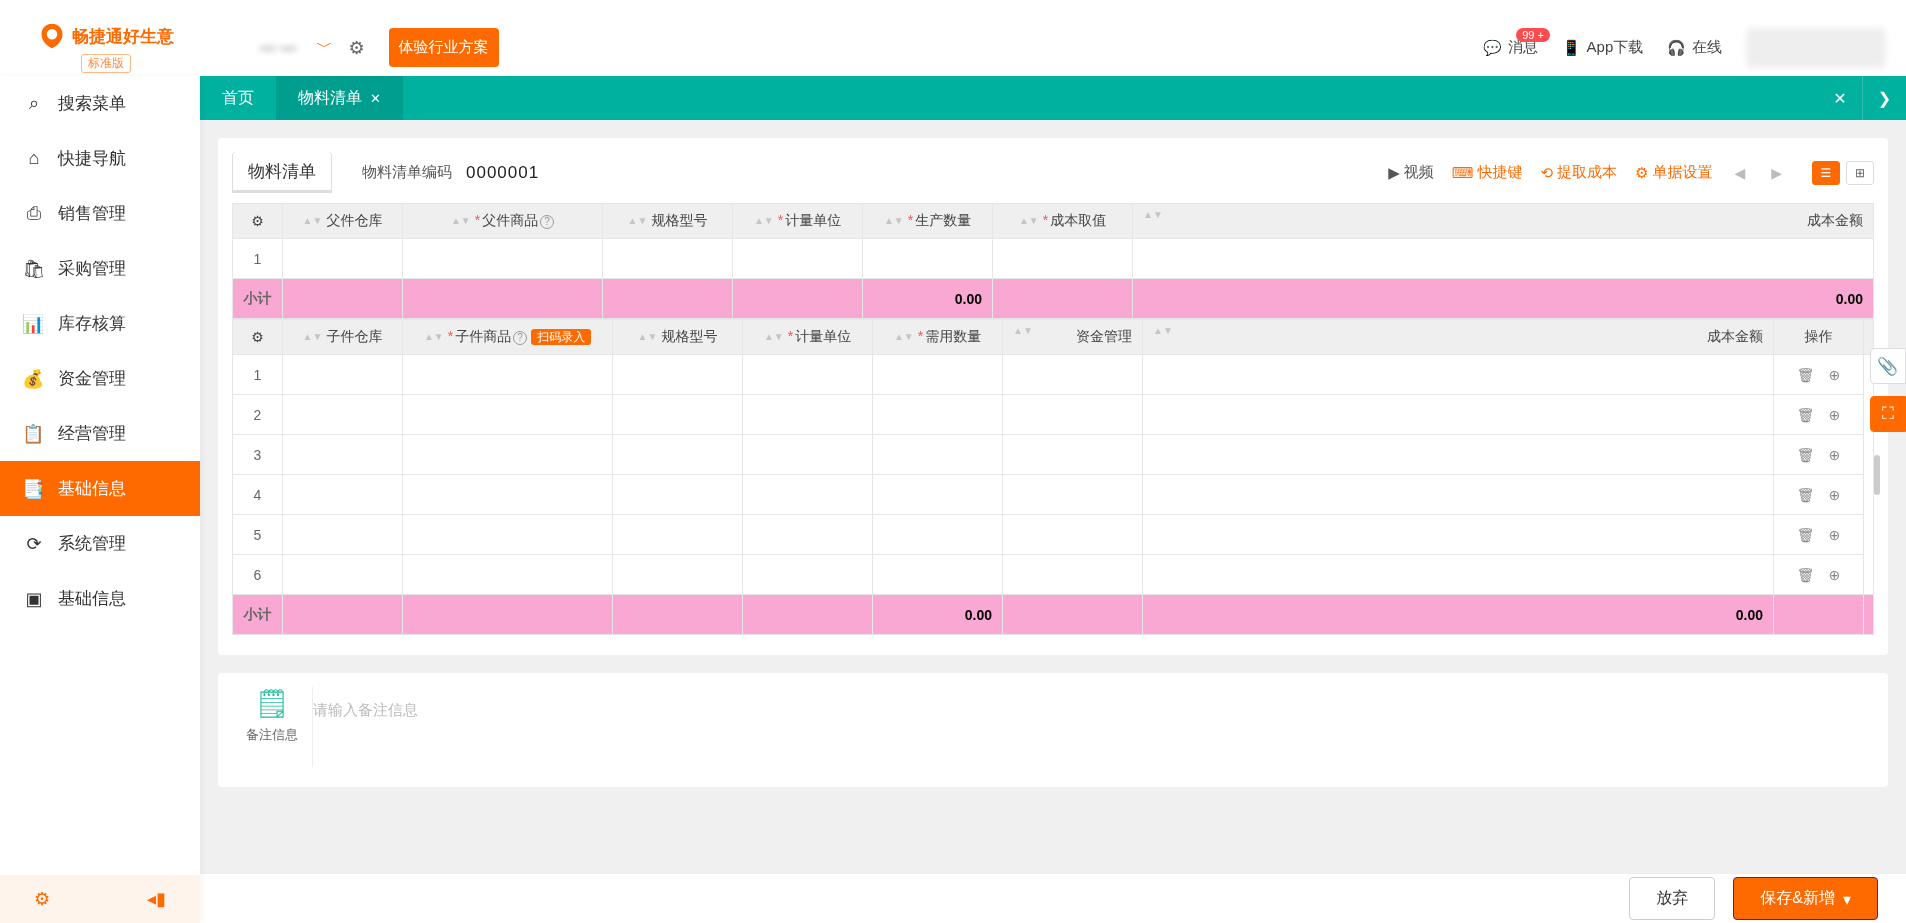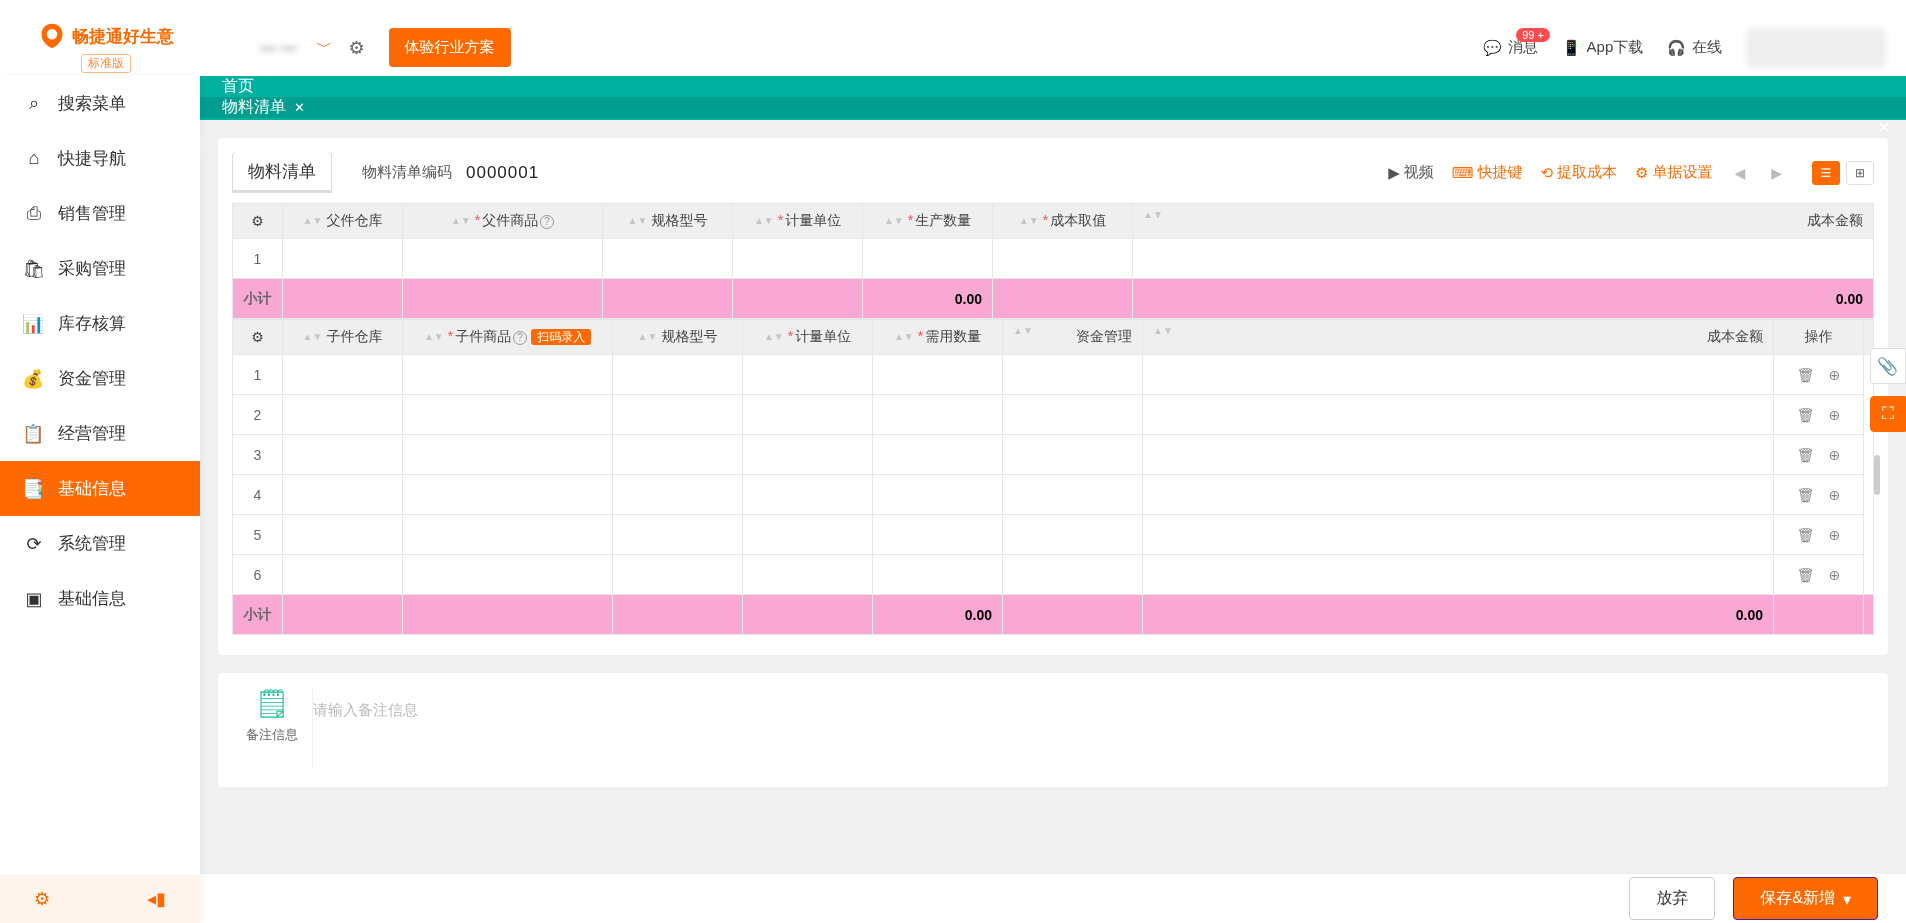--- a/index.html
+++ b/index.html
@@ -7,36 +7,36 @@
 
 
 .header { height: 95px; background: #fff; display: flex; align-items: center; padding: 0 20px 0 0; position: relative; }
 .logo-area { width: 200px; display: flex; flex-direction: column; align-items: center; padding-left: 12px; }
 .logo-row { display: flex; align-items: center; gap: 6px; }
 .logo-icon { width: 28px; height: 28px; }
 .logo-text { color: #ff6a00; font-size: 17px; font-weight: 600; }
 .logo-sub { color: #ff8a3d; font-size: 12px; border: 1px solid #ffb880; border-radius: 3px; padding: 0 6px; margin-top: 4px; }
 .org-select { margin-left: 60px; display: flex; align-items: center; gap: 10px; color: #333; font-size: 16px; filter: blur(3px); }
 .org-gear { color: #666; margin-left: 16px; font-size: 18px; cursor: pointer; }
-.cta-btn { background: #ff6a00; color: #fff; border: none; padding: 10px 16px; border-radius: 4px; margin-left: 24px; font-size: 15px; cursor: pointer; }
+.cta-btn { background: #ff6a00; color: #fff; border: none; padding: 10px 10px; border-radius: 4px; margin-left: 24px; font-size: 15px; cursor: pointer; }
 .header-right { margin-left: auto; display: flex; align-items: center; gap: 24px; color: #444; font-size: 15px; }
 .hdr-item { display: flex; align-items: center; gap: 6px; cursor: pointer; position: relative; }
 .badge { position: absolute; top: -10px; right: -12px; background: #ff4d4f; color: #fff; font-size: 11px; border-radius: 9px; padding: 1px 6px; }
 .avatar-blur { width: 140px; height: 40px; filter: blur(3px); background: #eee; border-radius: 6px; }
 
 
 .sidebar { position: absolute; left: 0; top: 76px; bottom: 0; width: 200px; background: #fff; border-right: 0; box-shadow: 2px 0 6px rgba(0,0,0,.04); z-index: 5; }
 .side-item { display: flex; align-items: center; gap: 14px; padding: 16px 24px; color: #333; font-size: 17px; cursor: pointer; }
 .side-item.active { background: #ff6a00; color: #fff; }
 .side-item .ic { width: 20px; height: 20px; display: inline-flex; align-items: center; justify-content: center; font-size: 18px; }
 .sidebar-footer { position: absolute; bottom: 0; width: 100%; height: 48px; display: flex; align-items: center; justify-content: space-between; padding: 0 34px; background: #fff4eb; }
 .sidebar-footer .ic { color: #ff6a00; cursor: pointer; font-size: 18px; }
 
 
-.tabs-bar { position: absolute; left: 200px; right: 0; top: 76px; height: 44px; background: #00b1a0; display: flex; align-items: stretch; color: #fff; font-size: 16px; flex-direction: column; }
+.tabs-bar { position: absolute; left: 200px; right: 0; top: 76px; height: 44px; background: #00b1a0; display: flex; align-items: stretch; color: #fff; font-size: 16px; }
 .tab { padding: 0 22px; display: flex; align-items: center; gap: 8px; cursor: pointer; height: 100%; }
 .tab.active { background: #009e8f; }
 .tab .close { font-size: 13px; }
 .tabs-bar .close-all { margin-left: auto; width: 44px; display: flex; align-items: center; justify-content: center; cursor: pointer; }
 .tabs-bar .expand { width: 44px; display: flex; align-items: center; justify-content: center; border-left: 1px solid rgba(255,255,255,.2); cursor: pointer; }
 
 
 .content { position: absolute; left: 200px; right: 0; top: 120px; bottom: 0; padding: 18px 18px 0 18px; overflow: auto; }
 .panel { background: #fff; border-radius: 4px; padding: 14px 0 20px; margin-bottom: 18px; }
 

